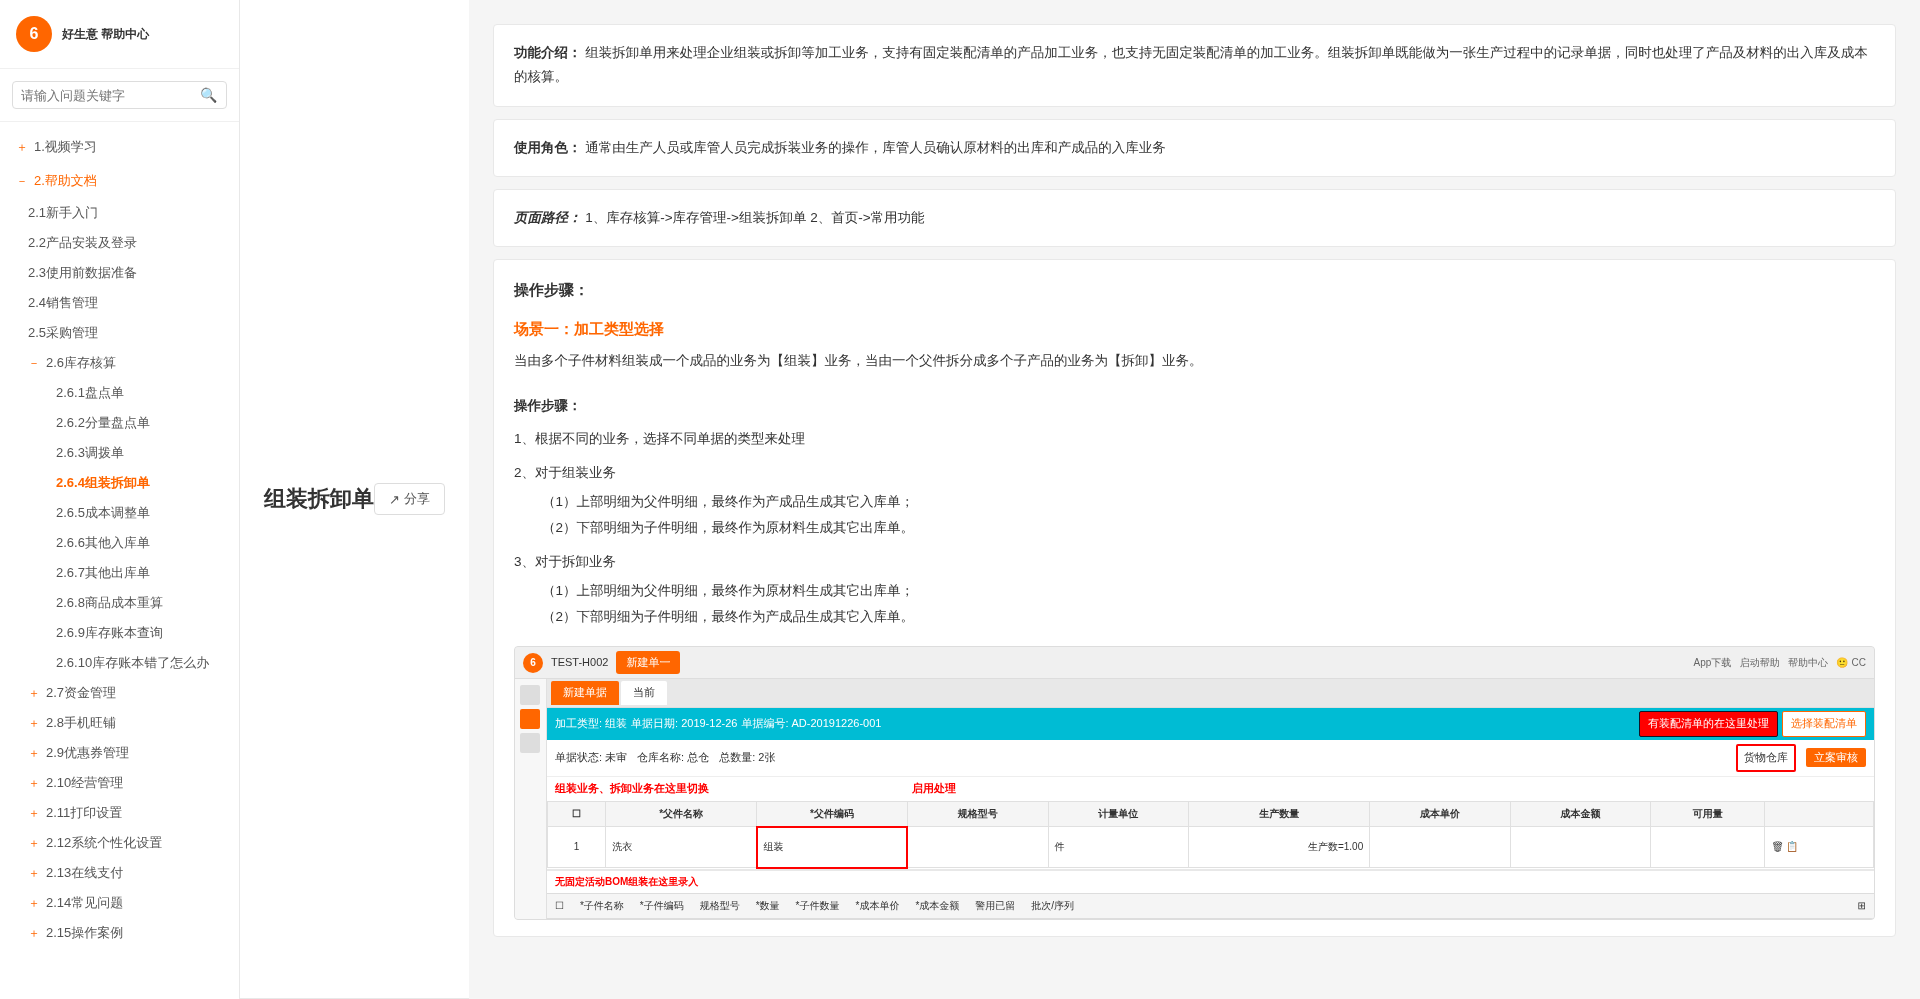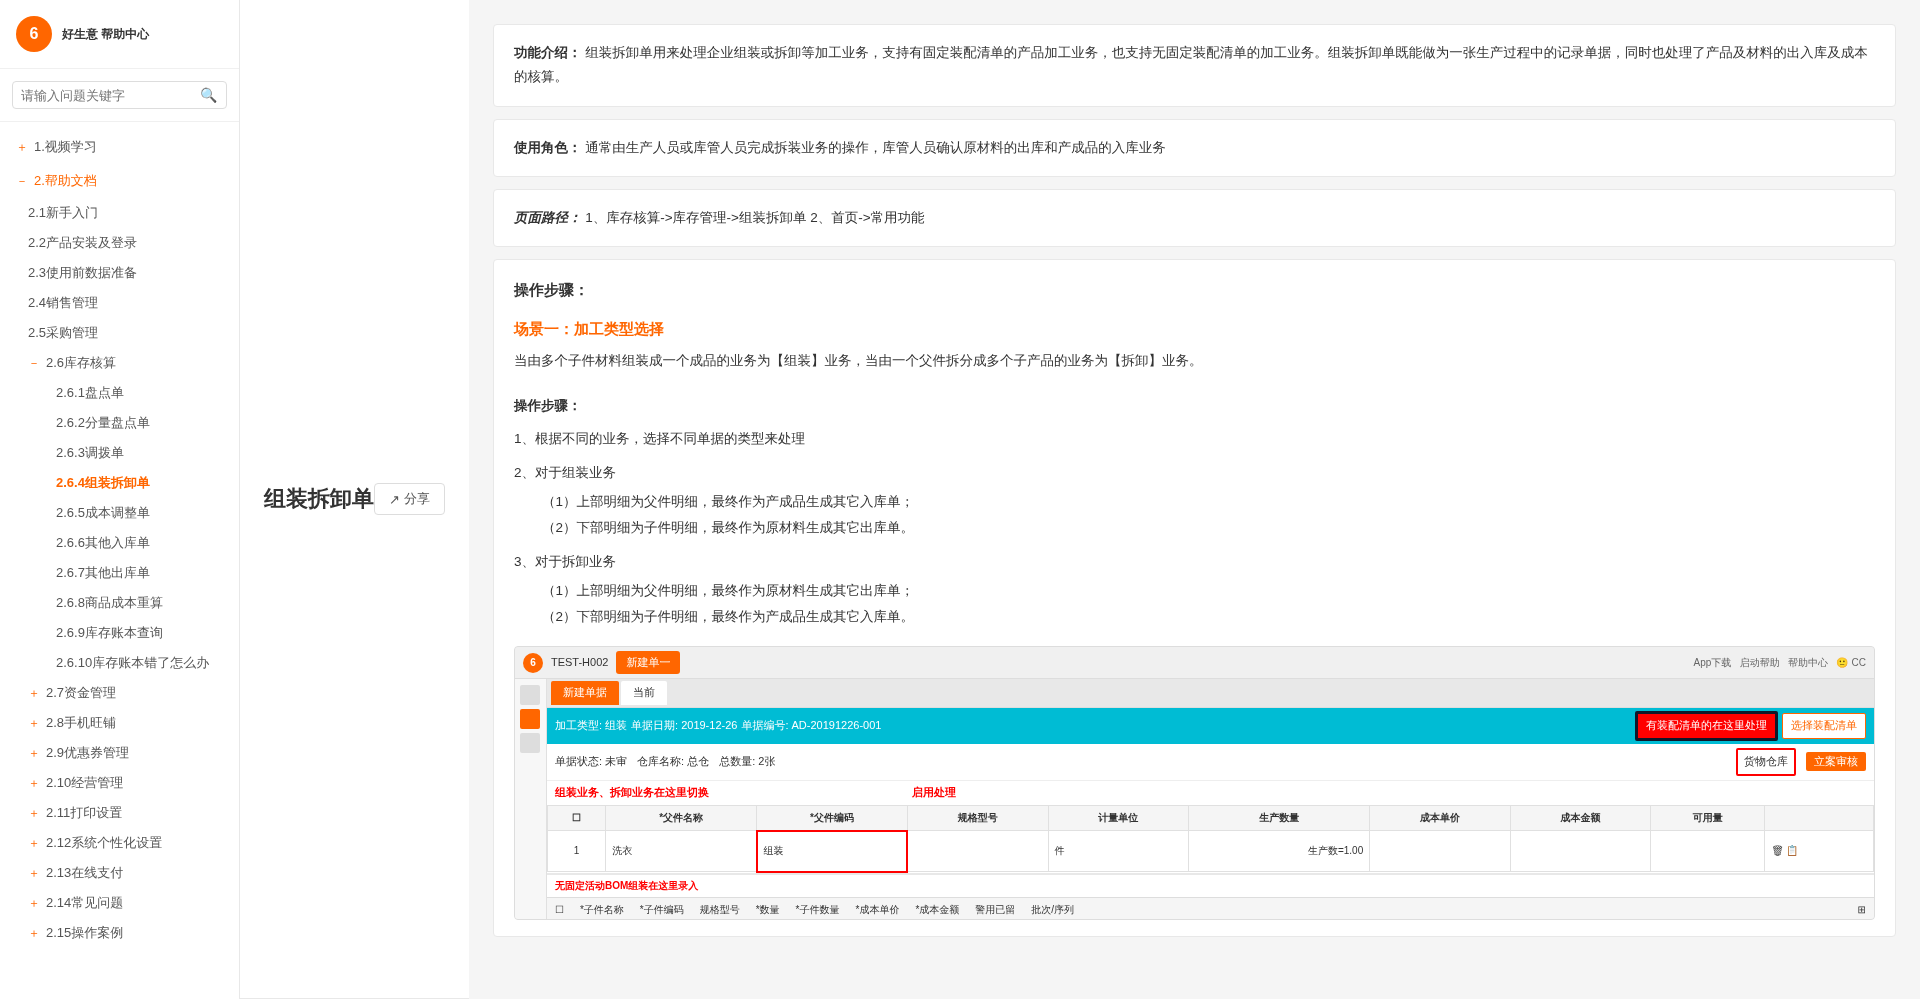--- a/index.html
+++ b/index.html
@@ -320,21 +320,21 @@
             <div style="background:#e8e8e8;display:flex;align-items:center;gap:2px;padding:2px 4px;border-bottom:1px solid #ddd;">
               <div style="background:#f60;color:#fff;padding:2px 12px;border-radius:2px 2px 0 0;font-size:11px;">新建单据</div>
               <div style="background:#fff;color:#333;padding:2px 12px;border-radius:2px 2px 0 0;font-size:11px;">当前</div>
             </div>
 
             <div style="background:#00bcd4;color:#fff;padding:3px 8px;font-size:11px;display:flex;align-items:center;gap:4px;">
               <span>加工类型: 组装</span>
               <span>单据日期: 2019-12-26</span>
               <span>单据编号: AD-20191226-001</span>
               <div style="flex:1;"></div>
-              <div style="background:#f00;color:#fff;padding:2px 8px;border-radius:2px;font-size:11px;border:3px solid #0f172a;">有装配清单的在这里处理</div>
+              <div style="background:#f00;color:#fff;padding:2px 8px;border-radius:2px;font-size:11px;border:1px solid #0f172a;">有装配清单的在这里处理</div>
               <div style="background:#fff;color:#f60;padding:2px 8px;border-radius:2px;font-size:11px;border:1px solid #f60;">选择装配清单</div>
             </div>
 
             <div style="background:#fff;padding:4px 8px;font-size:11px;display:flex;align-items:center;gap:10px;border-bottom:1px solid #eee;">
               <span>单据状态: 未审</span>
               <span>仓库名称: 总仓</span>
               <span>总数量: 2张</span>
               <div style="flex:1;"></div>
               <div style="background:#fff;border:2px solid #f00;padding:2px 6px;font-size:11px;border-radius:2px;">货物仓库</div>
               <button style="background:#f60;color:#fff;border:none;padding:2px 8px;font-size:11px;border-radius:2px;">立案审核</button>

